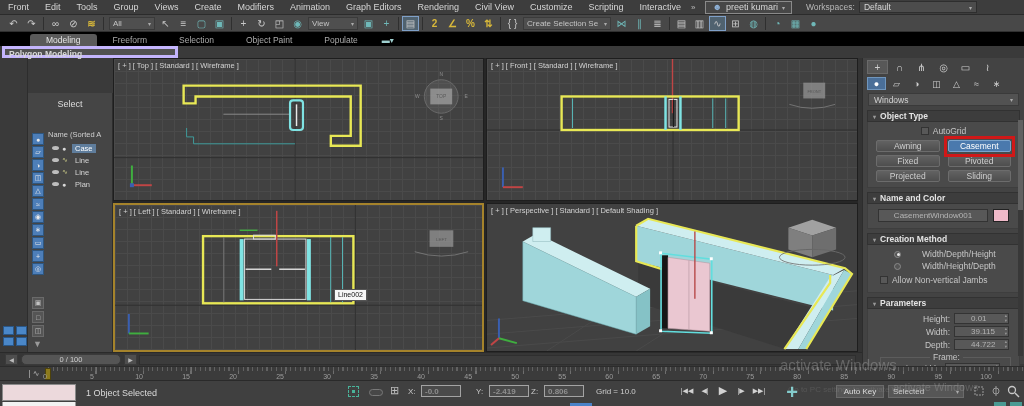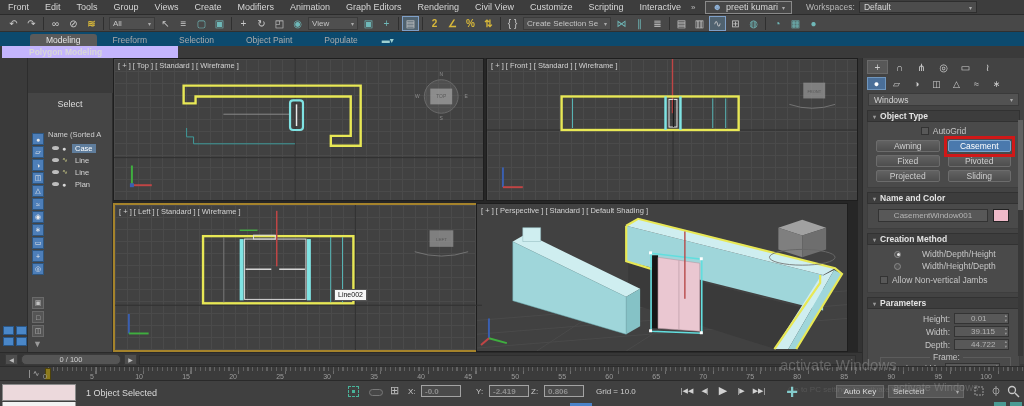--- a/index.html
+++ b/index.html
@@ -30,28 +30,28 @@
          font-size:10px;color:#c9c9c9;border:1px solid transparent;cursor:default;}
   .ticon.c-t{color:#6fb8b8;}
   .ticon.c-y{color:#d8b83a;font-weight:bold;}
   .ticon.active{background:#50626f;border:1px solid #7fa0c8;}
   .tsep{width:1px;height:13px;background:#2f2f2f;margin:0 3px;flex:none;}
   .tdd{height:13px;background:#4f4f4f;border:1px solid #3a3a3a;display:flex;align-items:center;
        padding:0 3px;font-size:8px;color:#c4c4c4;margin:0 2px;overflow:hidden;white-space:nowrap;}
   .tdd .caret{margin-left:auto;padding-left:3px;}
 
   
-  #ribbon{position:absolute;left:0;top:32px;width:1024px;height:14px;background:#0c4a6e;
+  #ribbon{position:absolute;left:0;top:32px;width:1024px;height:14px;background:#000000;
           display:flex;align-items:flex-end;padding-left:30px;font-size:8.5px;}
   .rtab{padding:1px 16px;color:#ababab;cursor:default;}
   .rtab.active{background:#5a5a5a;color:#e6e6e6;border-radius:3px 3px 0 0;}
   .ribbon-cfg{margin-left:8px;color:#9fd0d0;font-size:8px;padding-bottom:1px;}
   #polybar{position:absolute;left:2px;top:46px;width:176px;height:12px;background:#515151;
-           border:6px solid #c4b5fd;font-size:8.5px;color:#d8d8d8;display:flex;align-items:center;
-           padding:0 21px;font-weight:bold;}
+           border:3px solid #c4b5fd;font-size:8.5px;color:#d8d8d8;display:flex;align-items:flex-start;
+           padding:0 4px;font-weight:bold;}
 
   
   #leftstrip{position:absolute;left:0;top:58px;width:28px;height:294px;background:#3a3a3a;
              border-right:1px solid #2d2d2d;}
   #vp-layout{position:absolute;left:3px;top:268px;width:24px;height:20px;display:grid;
              grid-template-columns:1fr 1fr;gap:2px;}
   #vp-layout span{background:#4a87c8;border:1px solid #2a5788;}
 
   
   #explorer{position:absolute;left:28px;top:58px;width:85px;height:294px;background:#454545;
@@ -469,21 +469,21 @@
           <path d="M303,48 Q330,57 357,48" fill="none" stroke="#888"></path>
         </g>
         <g>
           <line x1="14" y1="132" x2="14" y2="112" stroke="#3a5fb0" stroke-width="2"></line>
           <line x1="14" y1="132" x2="34" y2="132" stroke="#3fae3f" stroke-width="2"></line>
         </g>
       </svg>
       <div class="tooltip">Line002</div>
     </div>
 
-    <div class="vp" style="left:363px;top:145px;width:372px;height:149px;">
+    <div class="vp" style="left:373px;top:145px;width:372px;height:149px;">
       <span class="vp-label">[ + ] [ Perspective ] [ Standard ] [ Default Shading ]</span>
       <svg class="scene" viewBox="0 0 372 149" preserveAspectRatio="none">
         <line x1="0" y1="118" x2="372" y2="88" stroke="#4a4a4a"></line>
         <line x1="0" y1="132" x2="372" y2="102" stroke="#4a4a4a"></line>
         <line x1="0" y1="146" x2="372" y2="116" stroke="#4a4a4a"></line>
         <line x1="60" y1="149" x2="180" y2="70" stroke="#4a4a4a"></line>
         <line x1="150" y1="149" x2="260" y2="78" stroke="#4a4a4a"></line>
 
         <polygon points="150,22 348,72 348,108 150,58" fill="#9fd6da"></polygon>
         <polygon points="150,22 162,15 360,65 348,72" fill="#cfeef0"></polygon>

